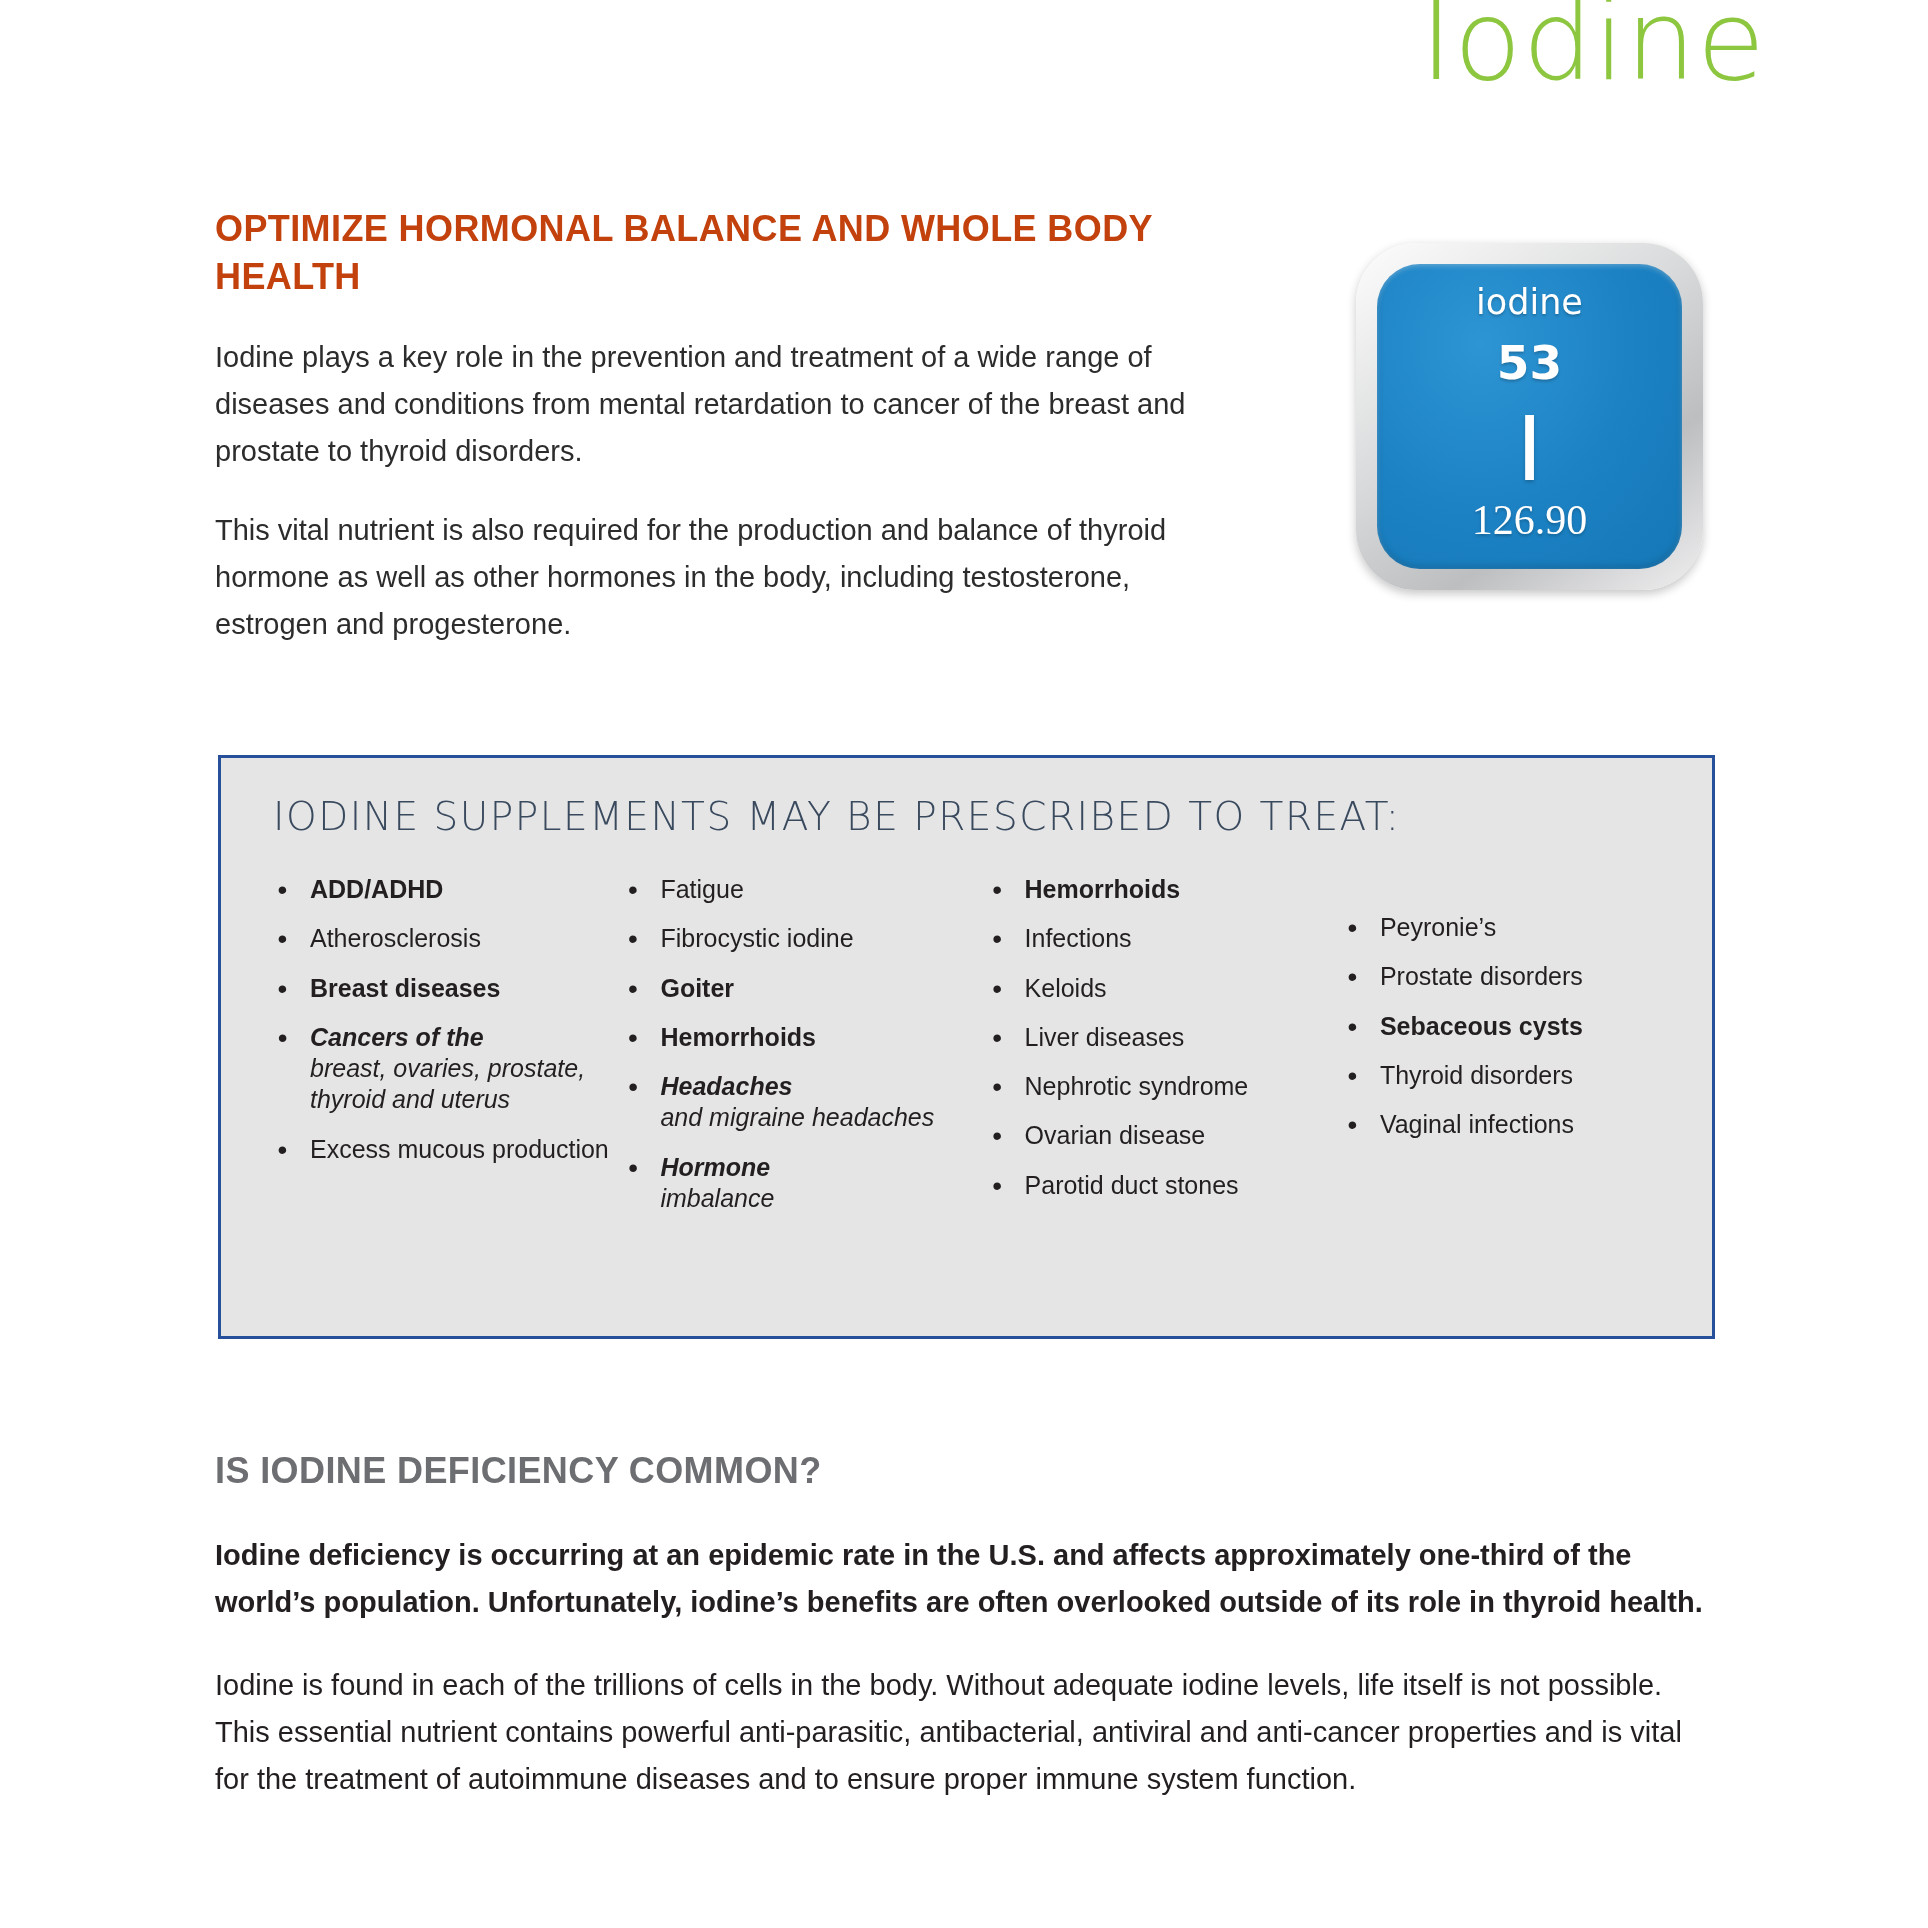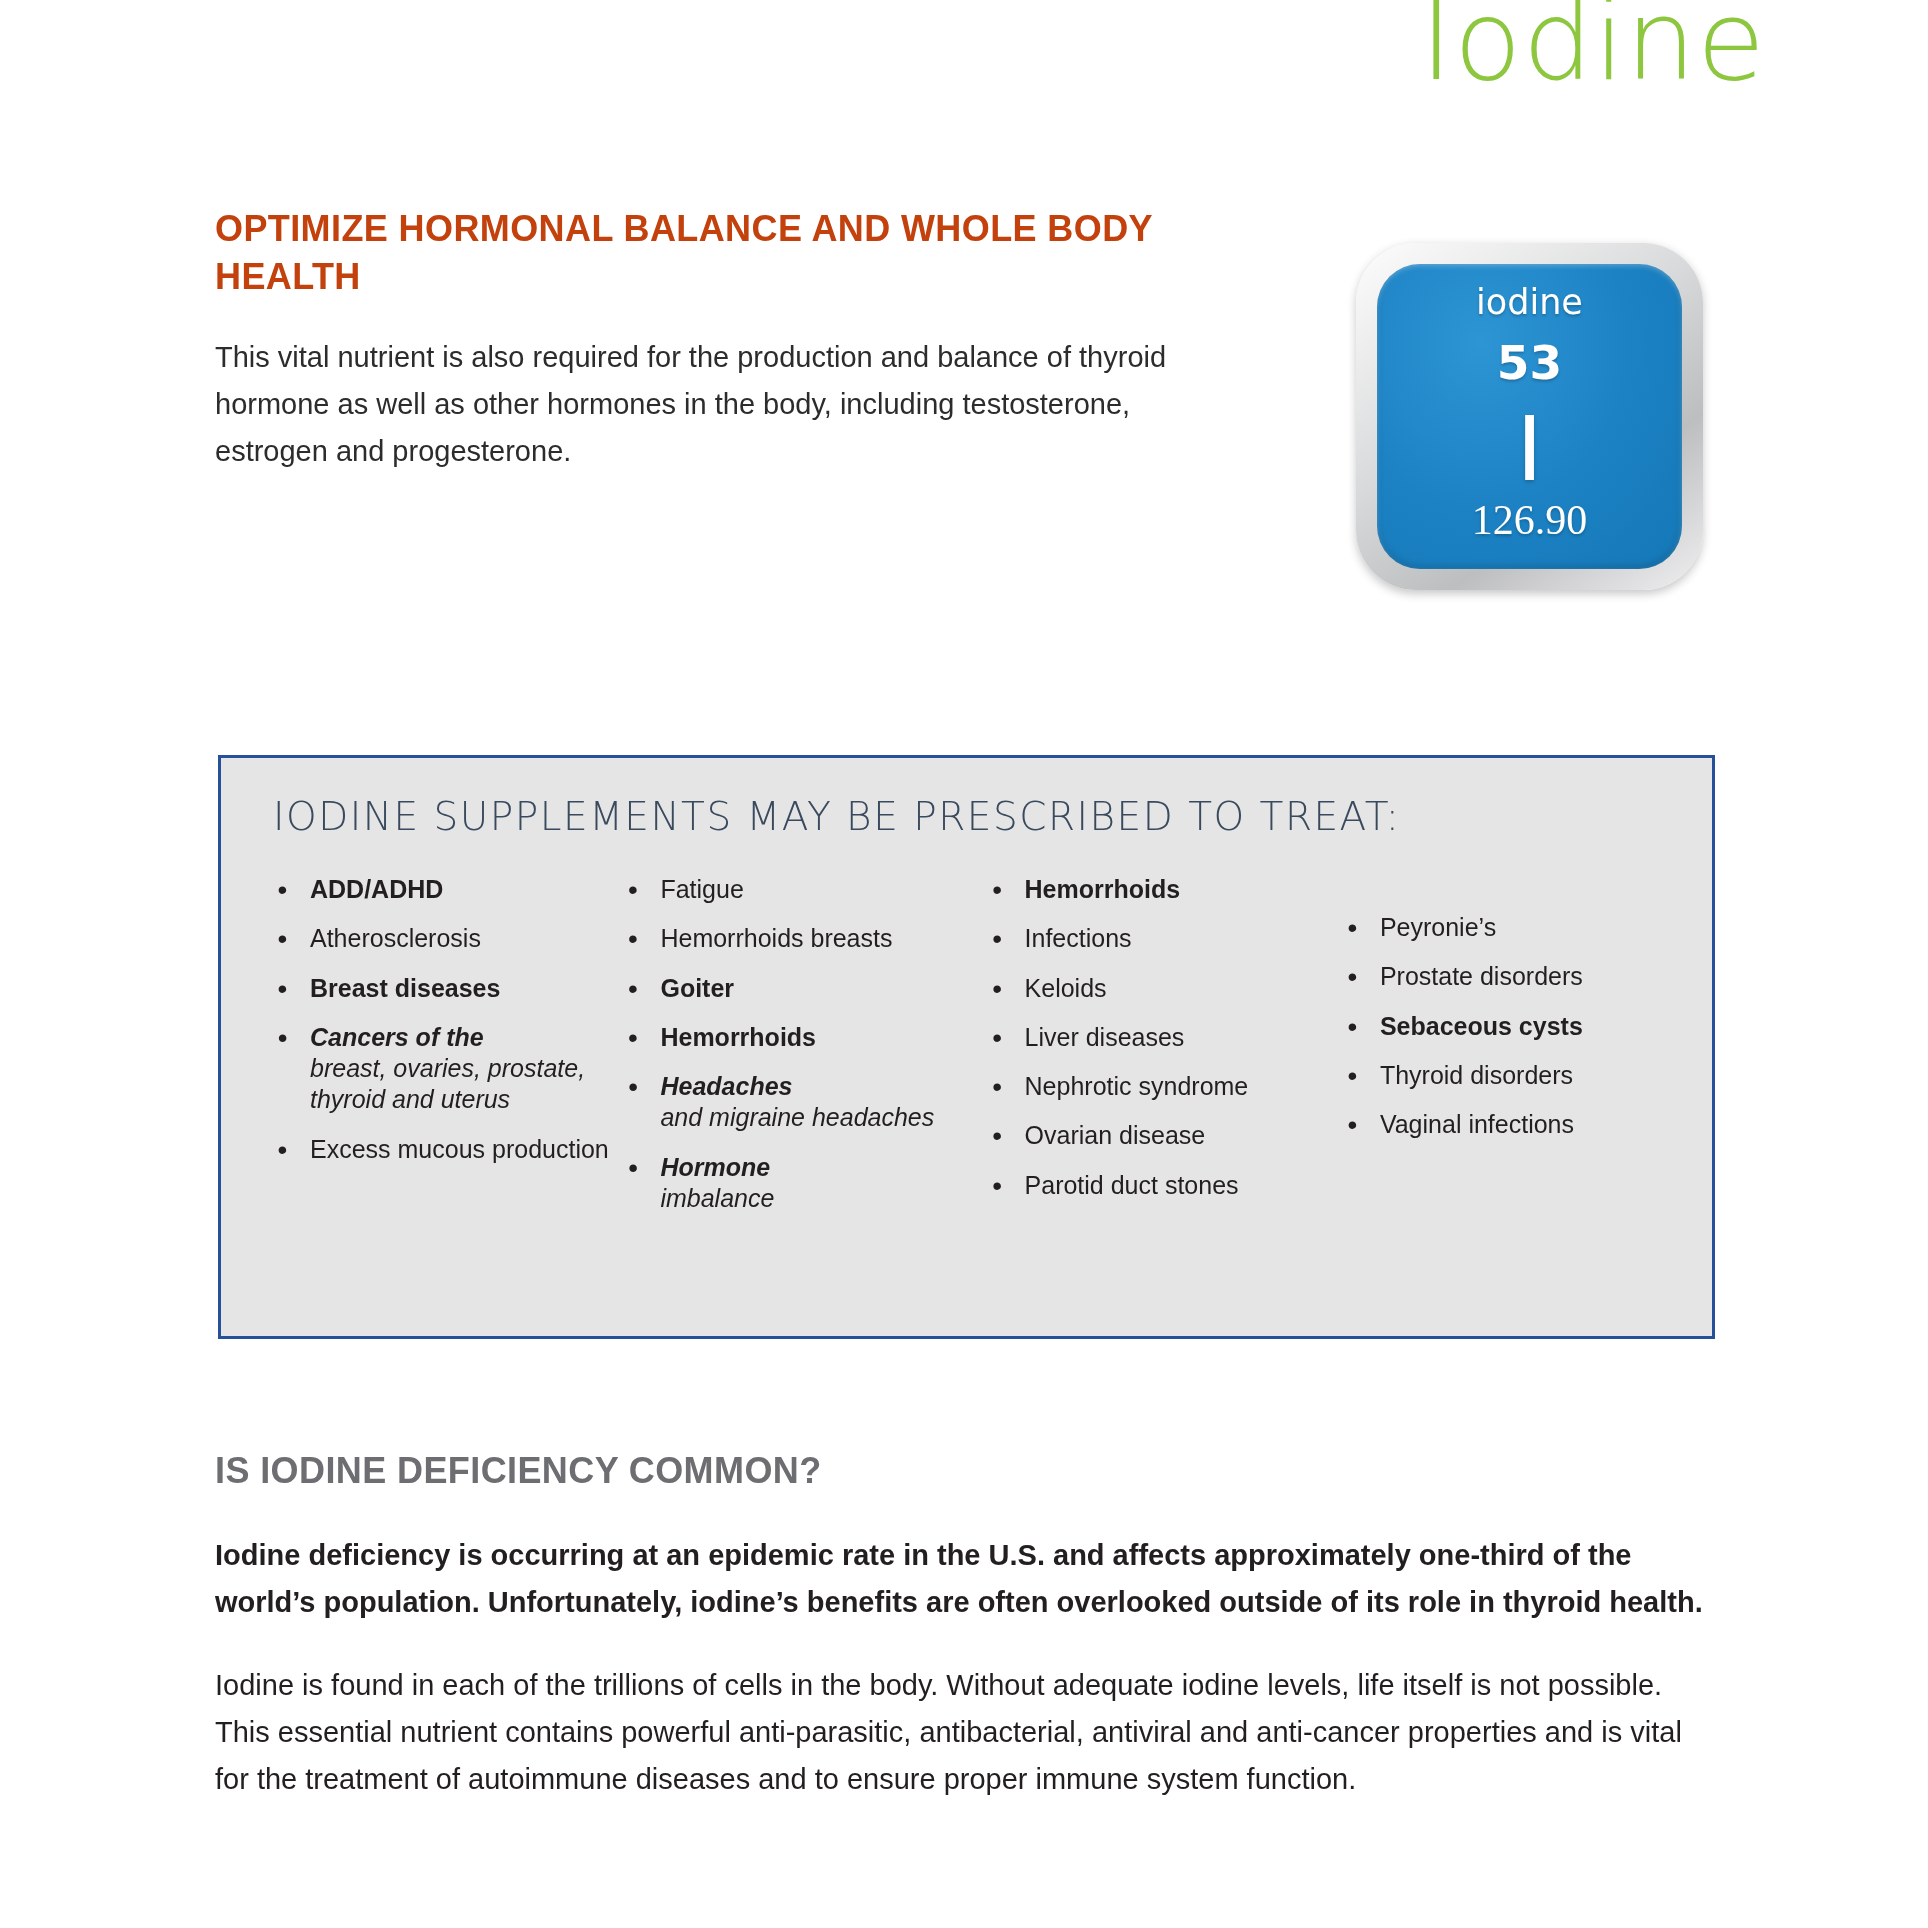--- a/index.html
+++ b/index.html
@@ -207,20 +207,21 @@
   p.body-copy-wide.lead { font-weight: bold; }
   p.body-copy-wide.lead .tail { font-weight: 700; }
 </style>
 </head>
 <body>
 
 <div class="brand-wordmark">Iodine</div>
 
 <div class="top-section">
   <h1 class="section-heading">OPTIMIZE HORMONAL BALANCE AND WHOLE BODY HEALTH</h1>
+  <p class="body-copy">Iodine plays a key role in the prevention and treatment of a wide range of diseases and conditions from mental retardation to cancer of the breast and prostate to thyroid disorders.</p>
   <p class="body-copy">This vital nutrient is also required for the production and balance of thyroid hormone as well as other hormones in the body, including testosterone, estrogen and progesterone.</p>
 </div>
 
 <div class="element-tile-wrap">
   <div class="element-tile-outer">
     <div class="element-tile-inner">
       <div class="el-name">iodine</div>
       <div class="el-number">53</div>
       <div class="el-symbol">I</div>
       <div class="el-weight">126.90</div>
@@ -236,21 +237,21 @@
           <li><span class="lead-bold">ADD/ADHD</span></li>
           <li><span>Atherosclerosis</span></li>
           <li><span class="lead-bold">Breast diseases</span></li>
           <li class="wide"><span class="lead-bold">Cancers of the</span><span class="cont">breast, ovaries, prostate, thyroid and uterus</span></li>
           <li><span>Excess mucous production</span></li>
         </ul>
     </div>
     <div class="pcol pcol-1">
       <ul class="bullets">
           <li><span>Fatigue</span></li>
-          <li><span>Hemorrhoids breasts</span></li>
+          <li><span>Fibrocystic iodine</span></li>
           <li><span class="lead-bold">Goiter</span></li>
           <li><span class="lead-bold">Hemorrhoids</span></li>
           <li class="wide"><span class="lead-bold">Headaches</span><span class="cont">and migraine headaches</span></li>
           <li class="wide"><span class="lead-bold">Hormone</span><span class="cont">imbalance</span></li>
         </ul>
     </div>
     <div class="pcol pcol-2">
       <ul class="bullets">
           <li><span class="lead-bold">Hemorrhoids</span></li>
           <li><span>Infections</span></li>

